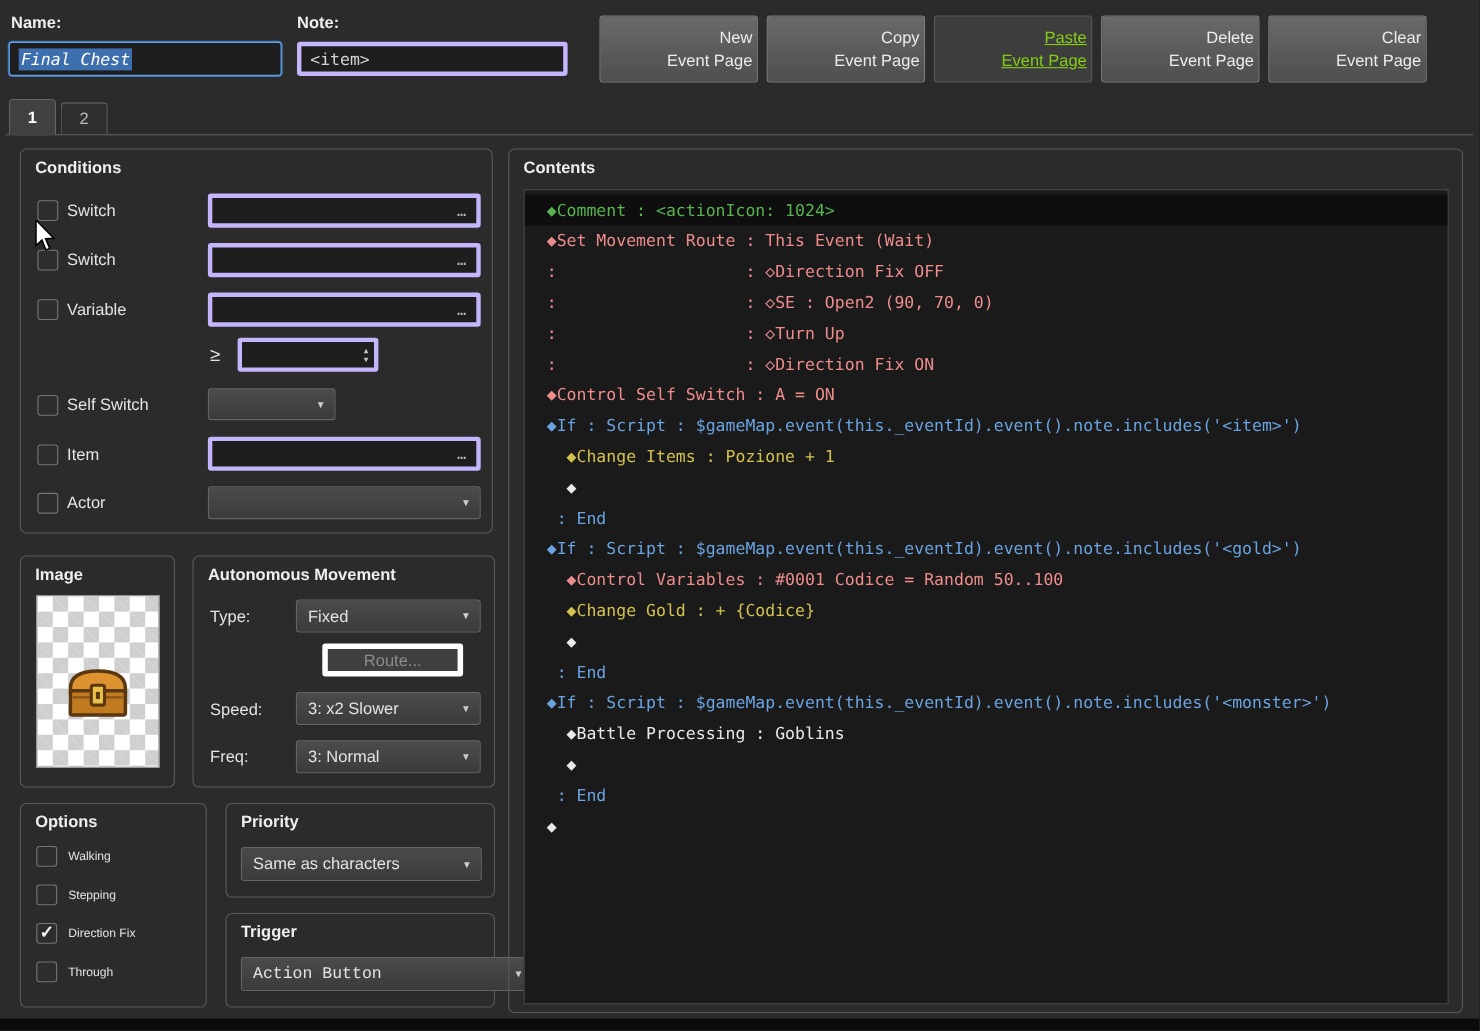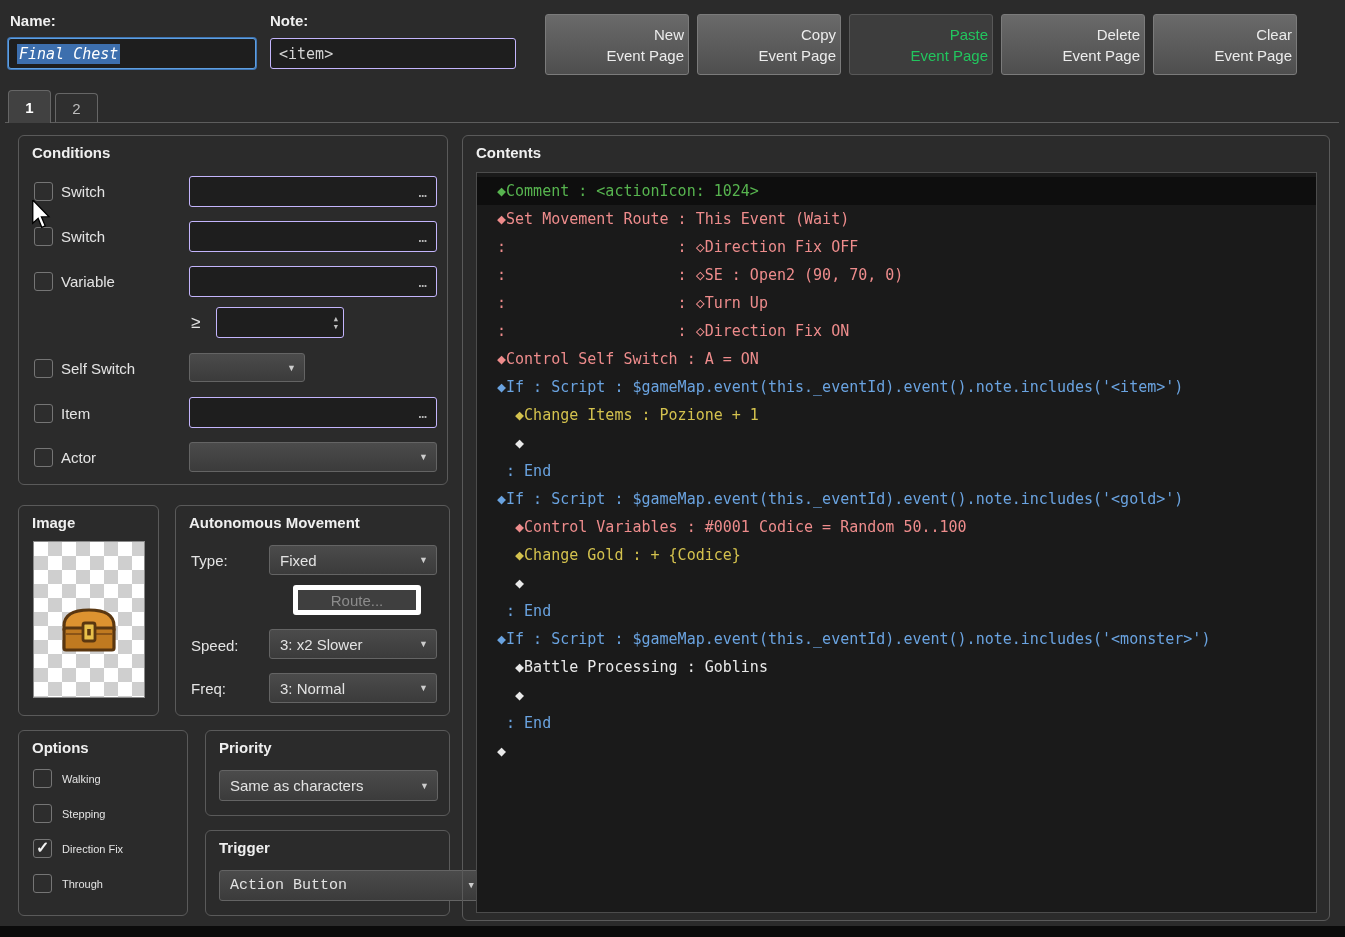--- a/index.html
+++ b/index.html
@@ -2,31 +2,31 @@
 <html><head>
 <meta charset="utf-8">
 <style>
   * { margin:0; padding:0; box-sizing:border-box; }
   html,body { background:#1d1d1d; }
   body { font-family:"Liberation Sans", sans-serif; color:#e2e2e2; }
   .stage { position:relative; width:1345px; height:937px; background:#2b2b2b; overflow:hidden; }
 
   
   .top-label { position:absolute; font-size:15px; font-weight:bold; color:#efefef; }
-  .field { position:absolute; background:#1e1e1e; border:1px solid #c4b5fd; border-radius:3px;
+  .field { position:absolute; background:#1e1e1e; border:4px solid #c4b5fd; border-radius:3px;
            font-family:"DejaVu Sans Mono", monospace; font-size:15px; color:#d4d4d4;
            display:flex; align-items:center; padding:0 8px; }
   .field.focused { border:1px solid #5f9fe0; box-shadow:0 0 0 1px #3f76b5; }
   .sel-text { background:#3d6fae; color:#ffffff; padding:1px 2px; }
 
   .btn-row { position:absolute; left:545px; top:14px; display:flex; gap:8px; }
   .page-btn { width:144px; height:61px; background:linear-gradient(#6a6a6a,#4e4e4e);
               border:1px solid #7b7b7b; border-radius:3px; color:#ececec; font-size:15px;
               text-align:right; padding:9px 4px; line-height:21px; font-family:"Liberation Sans",sans-serif; cursor:default; }
-  .page-btn.disabled { background:#3d3d3d; color:#22c55e; border-color:#585858; }
+  .page-btn.disabled { background:#3d3d3d; color:#84cc16; border-color:#585858;text-decoration:underline; }
 
   
   .tab { position:absolute; display:flex; align-items:center; justify-content:center;
          font-size:15px; border:1px solid #666; border-bottom:none; border-radius:4px 4px 0 0; cursor:default; }
   .tab.active { left:8px; top:90px; width:43px; height:33px; background:#414141; color:#ffffff; font-weight:bold; z-index:2; }
   .tab.inactive { left:55px; top:93px; width:43px; height:30px; background:#2f2f2f; color:#bcbcbc; }
   .tab-line { position:absolute; left:5px; top:122px; width:1334px; height:1px; background:#5d5d5d; }
 
   
   .group { position:absolute; border:1px solid #5a5a5a; border-radius:6px; }

